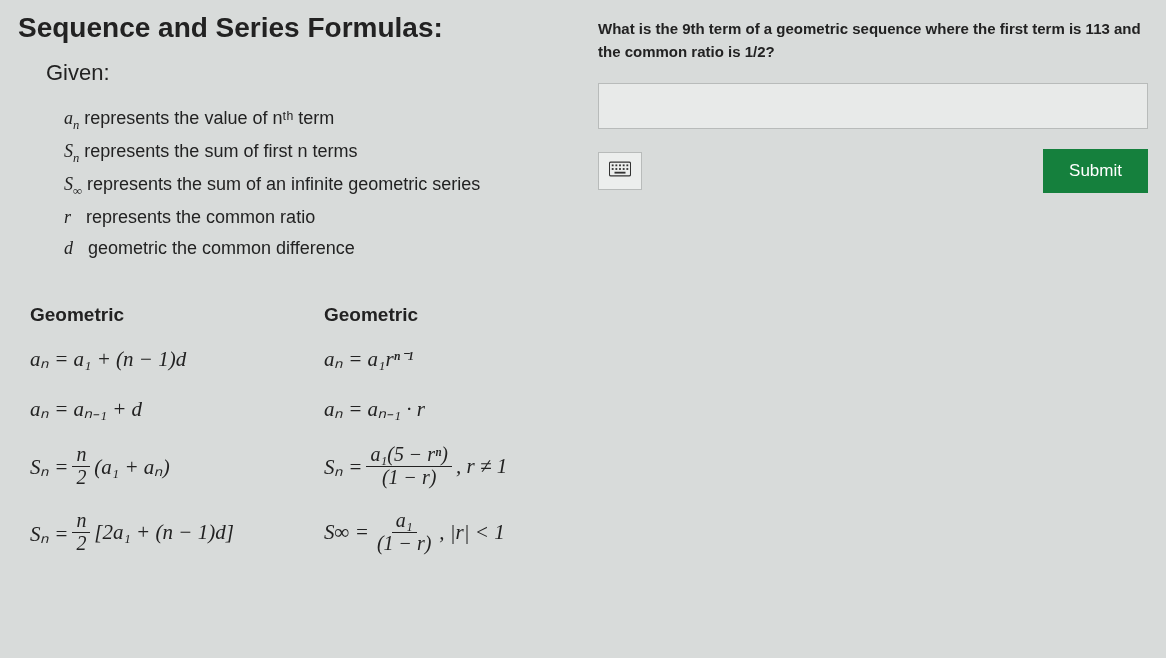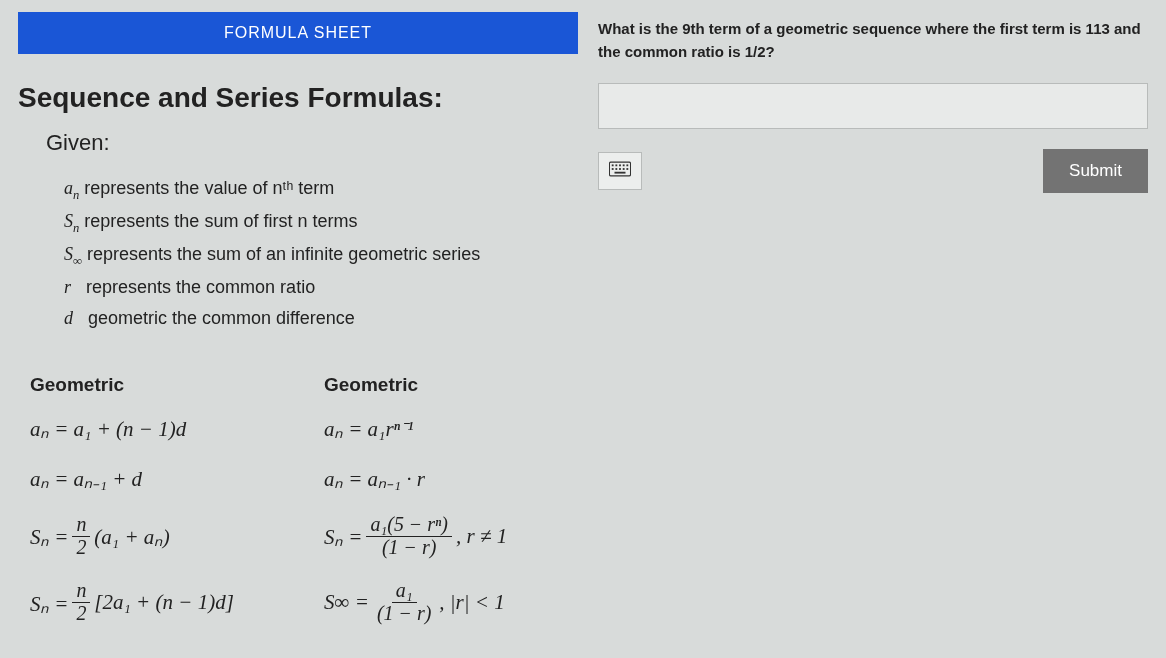--- a/index.html
+++ b/index.html
@@ -105,34 +105,33 @@
     height: 38px;
     border: 1px solid #b8bbba;
     background: #eceeed;
     display: flex;
     align-items: center;
     justify-content: center;
     cursor: pointer;
   }
   .kb-btn svg { width: 22px; height: 16px; }
   .submit-btn {
-    background: #737373;
+    background: #15803d;
     color: #fff;
     padding: 12px 26px;
     font-size: 17px;
     border: none;
     cursor: pointer;
   }
 </style>
 </head>
 <body>
 
 <div class="page">
   <div class="left-col">
-    <div class="formula-sheet-btn">FORMULA SHEET</div>
 
     <div class="section-title">Sequence and Series Formulas:</div>
 
     <div class="given-block">
       <div class="given-label">Given:</div>
       <div class="given-line">
         <span class="sym">a<span class="sub">n</span></span>
         <span>represents the value of nᵗʰ term</span>
       </div>
       <div class="given-line">

